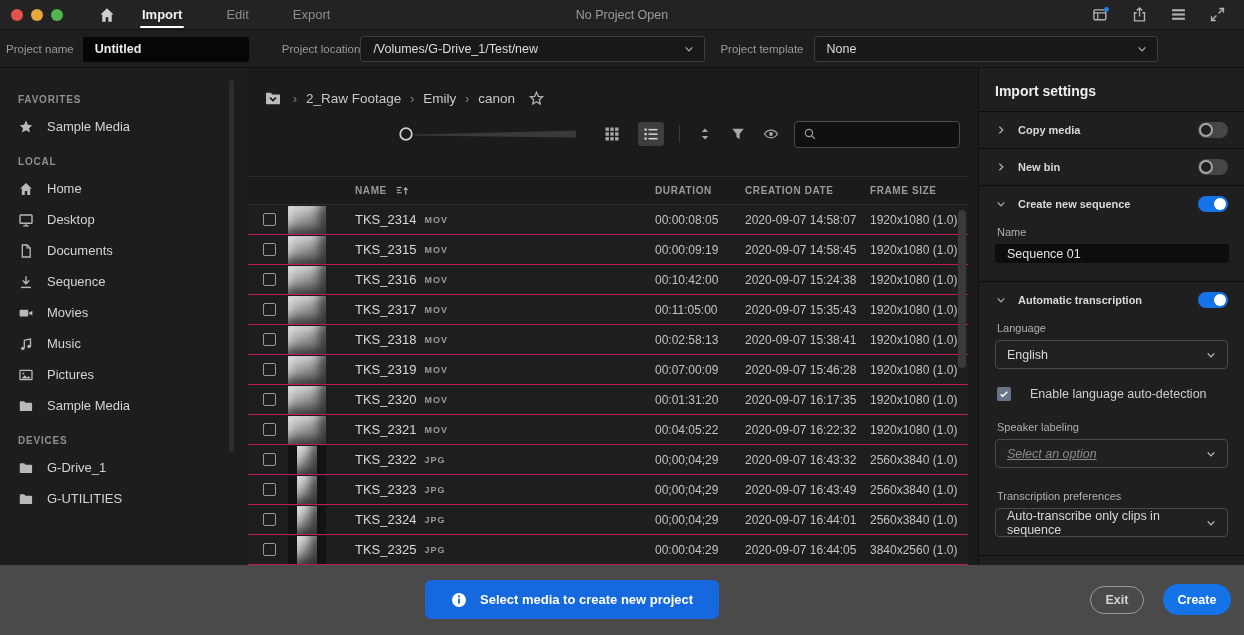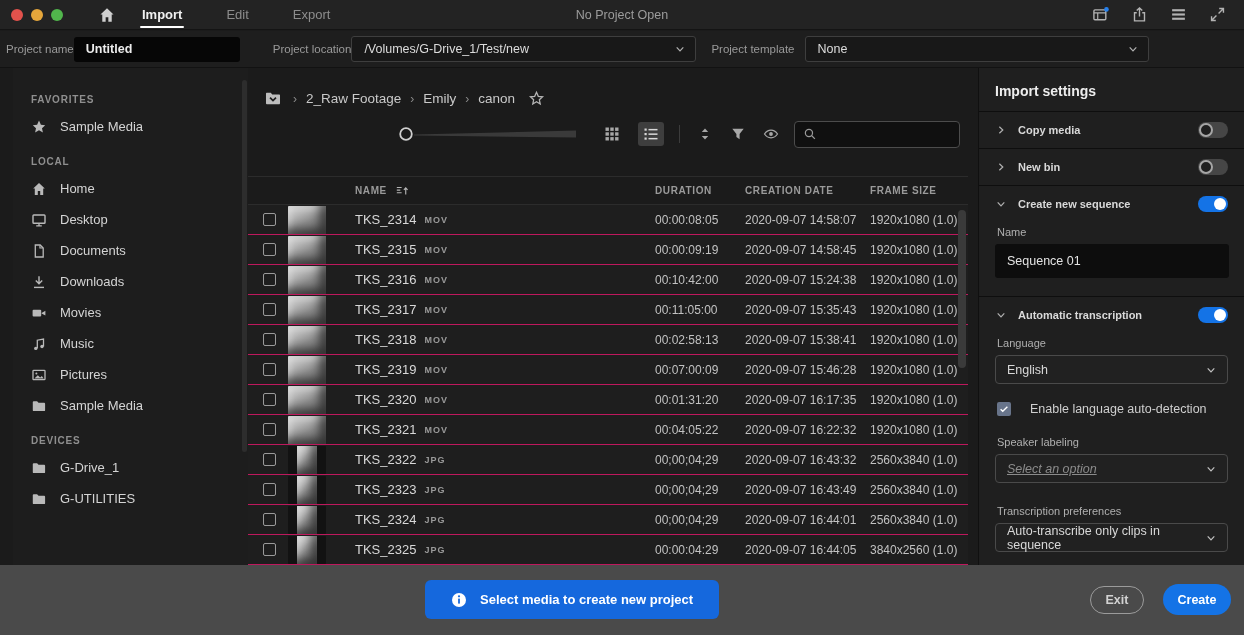--- a/index.html
+++ b/index.html
@@ -19,32 +19,32 @@
   .tab.active::after { content:""; position:absolute; left:-2px; right:-2px; bottom:2px; height:2px; background:#ffffff; border-radius:1px; }
   .win-title { position:absolute; left:0; right:0; text-align:center; font-size:12.5px; color:#9c9c9c; pointer-events:none; }
   .tb-icons { position:absolute; right:18px; display:flex; gap:22px; align-items:center; }
   .tb-icons .icn { width:17px; height:17px; color:#b3b3b3; }
 
   
   .projectbar { position:absolute; top:31px; left:0; width:100%; height:37px; background:#1e1e1e;
     border-bottom:1px solid #121212; display:flex; align-items:center; }
   .pb-label { font-size:11.5px; color:#9a9a9a; }
   .pb-name-label { margin-left:6px; }
-  .name-input { width:166px; height:25px; background:#060606; border:none; border-radius:3px;
+  .name-input { width:166px; height:25px; margin-left:9px; background:#060606; border:none; border-radius:3px;
     color:#ececec; font-weight:bold; font-size:12.5px; padding:0 12px; font-family:"Liberation Sans",sans-serif; }
   .pb-loc-label { margin-left:33px; }
   .dd { position:relative; height:26px; background:#181818; border:1px solid #3e3e3e; border-radius:3px;
     display:flex; align-items:center; padding:0 30px 0 12px; color:#dcdcdc; font-size:12.5px; cursor:default; }
   .dd .chev { position:absolute; right:9px; width:12px; height:12px; color:#b0b0b0; }
   .dd-location { width:345px; }
   .pb-tpl-label { margin-left:15px; }
   .dd-template { width:344px; margin-left:10px; }
 
   
-  .sidebar { position:absolute; top:68px; left:0; width:248px; bottom:70px; background:#1d1d1d; overflow:hidden;margin-left:13px; }
+  .sidebar { position:absolute; top:68px; left:0; width:248px; bottom:70px; background:#1d1d1d; overflow:hidden; }
   .side-inner { padding:26px 0 0 18px; }
   .side-title { font-size:10px; font-weight:bold; letter-spacing:.8px; color:#8f8f8f; margin-bottom:6px; }
   .side-section { margin-bottom:14px; }
   .side-item { display:flex; align-items:center; height:31px; gap:13px; cursor:default; }
   .side-item .icn { width:16px; height:16px; color:#b9b9b9; flex:none; }
   .side-item .lbl { font-size:13px; color:#d4d4d4; }
   .side-scroll { position:absolute; left:229px; top:12px; width:5px; height:372px; background:#2d2d2d; border-radius:3px; }
 
   
   .content { position:absolute; top:68px; left:248px; width:720px; bottom:70px; background:#1b1b1b; }
@@ -99,21 +99,21 @@
   .rp-row { height:36px; display:flex; align-items:center; padding:0 16px; gap:11px; }
   .rp-chev { width:12px; height:12px; color:#b0b0b0; flex:none; }
   .rp-label { font-size:11px; font-weight:bold; color:#d9d9d9; flex:1; }
   .toggle { width:30px; height:16px; border-radius:8px; position:relative; flex:none; }
   .toggle.off { background:#464646; }
   .toggle.off::after { content:""; position:absolute; left:1px; top:1px; width:10px; height:10px; border-radius:50%;
     background:#1f1f1f; border:2px solid #a6a6a6; }
   .toggle.on { background:#1473e6; }
   .toggle.on::after { content:""; position:absolute; right:2px; top:2px; width:12px; height:12px; border-radius:50%; background:#ffffff; }
   .rp-field-label { font-size:11px; color:#b0b0b0; padding:4px 18px 0 18px; }
-  .rp-input { margin:6px 16px 0 16px; height:34px; background:#0d0d0d; border:none; border-radius:3px;
+  .rp-input { margin:6px 16px 0 16px; height:19px; background:#0d0d0d; border:none; border-radius:3px;
     color:#e3e3e3; font-size:12.5px; padding:0 12px; width:234px; font-family:"Liberation Sans",sans-serif; }
   .rp-select { position:relative; margin:6px 16px 0 16px; height:29px; border:1px solid #4a4a4a; border-radius:4px;
     background:#212121; display:flex; align-items:center; padding:0 30px 0 11px; font-size:12.5px; color:#d8d8d8; cursor:default; }
   .rp-select .chev { position:absolute; right:10px; width:12px; height:12px; color:#c0c0c0; }
   .rp-select.placeholder { color:#8b8b8b; font-style:italic;text-decoration:underline; }
   .rp-check-row { display:flex; align-items:center; gap:19px; padding:18px 18px 0 18px; }
   .checkbox { width:14px; height:14px; border-radius:2px; background:#68748a; display:flex; align-items:center; justify-content:center; flex:none; }
   .checkbox .icn { width:10px; height:10px; color:#ffffff; }
   .rp-check-label { font-size:12.5px; color:#cfcfcf; }
   .rp-gap { height:18px; }
@@ -246,21 +246,21 @@
             </span>
             <span class="lbl">Documents</span>
           </div>
           <div class="side-item">
             <span class="icn">
               <svg viewBox="0 0 16 16" fill="none" xmlns="http://www.w3.org/2000/svg">
                 <path d="M8 2.3v7.2M4.8 6.6 8 9.8l3.2-3.2" stroke="currentColor" stroke-width="1.4"></path>
                 <path d="M3 13.4h10" stroke="currentColor" stroke-width="1.4"></path>
               </svg>
             </span>
-            <span class="lbl">Downloads</span>
+            <span class="lbl">Sequence</span>
           </div>
           <div class="side-item">
             <span class="icn">
               <svg viewBox="0 0 16 16" fill="none" xmlns="http://www.w3.org/2000/svg">
                 <rect x="1.6" y="4.8" width="8.6" height="6.6" rx="1" fill="currentColor"></rect>
                 <path d="M10.6 8.1 14.4 5.8v4.8l-3.8-2.2z" fill="currentColor"></path>
               </svg>
             </span>
             <span class="lbl">Movies</span>
           </div>

